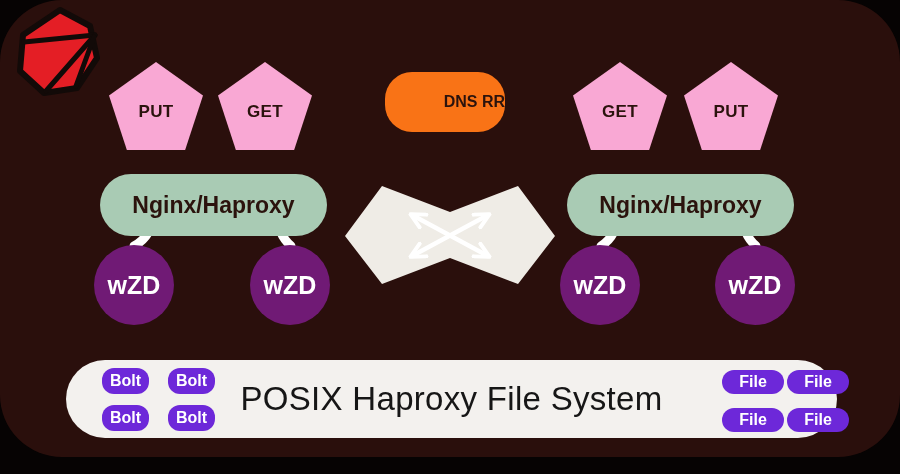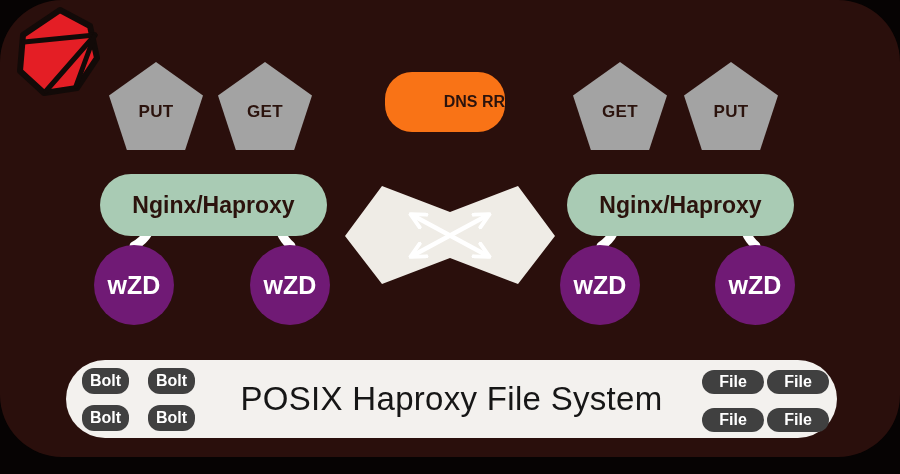--- a/index.html
+++ b/index.html
@@ -9,21 +9,21 @@
     font-family:"Liberation Sans","DejaVu Sans",sans-serif;
   }
   .panel{
     position:absolute;left:0;top:0;width:900px;height:457px;
     background:#2a0f0c;border-radius:62px;
   }
   .decor{position:absolute;left:0;top:0;width:900px;height:474px;pointer-events:none;}
   .logo{position:absolute;left:10px;top:6px;width:90px;height:92px;}
 
   .pentagon{
-    position:absolute;width:94px;height:88px;background:#a3a3a3;
+    position:absolute;width:94px;height:88px;background:#f9a8d4;
     clip-path:polygon(50% 0%,100% 38%,81% 100%,19% 100%,0% 38%);
     display:flex;align-items:center;justify-content:center;
     color:#2b130d;font-weight:bold;font-size:17px;letter-spacing:.4px;
   }
   .pentagon span{padding-top:12px;}
   .p-put-left{left:109px;top:62px;}
   .p-get-left{left:218px;top:62px;}
   .p-get-right{left:573px;top:62px;}
   .p-put-right{left:684px;top:62px;}
 
@@ -52,23 +52,23 @@
   .storagebar{
     position:absolute;left:66px;top:360px;width:771px;height:78px;
     background:#f3f1ee;border-radius:39px;
   }
   .storage-title{
     position:absolute;left:0;top:0;width:100%;height:100%;
     display:flex;align-items:center;justify-content:center;
     color:#161616;font-size:33px;font-weight:400;letter-spacing:.3px;
   }
   .badge{
-    position:absolute;background:#404040;border-radius:12px;
+    position:absolute;background:#6d28d9;border-radius:12px;
     display:flex;align-items:center;justify-content:center;
-    color:#fff;font-weight:bold;font-size:16px;
+    color:#fff;font-weight:bold;font-size:16px;margin-left:20px;
   }
   .badge.bolt{width:47px;height:26px;}
   .badge.file{width:62px;height:24px;}
   .bolt1{left:16px;top:8px;}  .bolt2{left:82px;top:8px;}
   .bolt3{left:16px;top:45px;} .bolt4{left:82px;top:45px;}
   .file1{left:636px;top:10px;} .file2{left:701px;top:10px;}
   .file3{left:636px;top:48px;} .file4{left:701px;top:48px;}
 </style>
 </head>
 <body>

